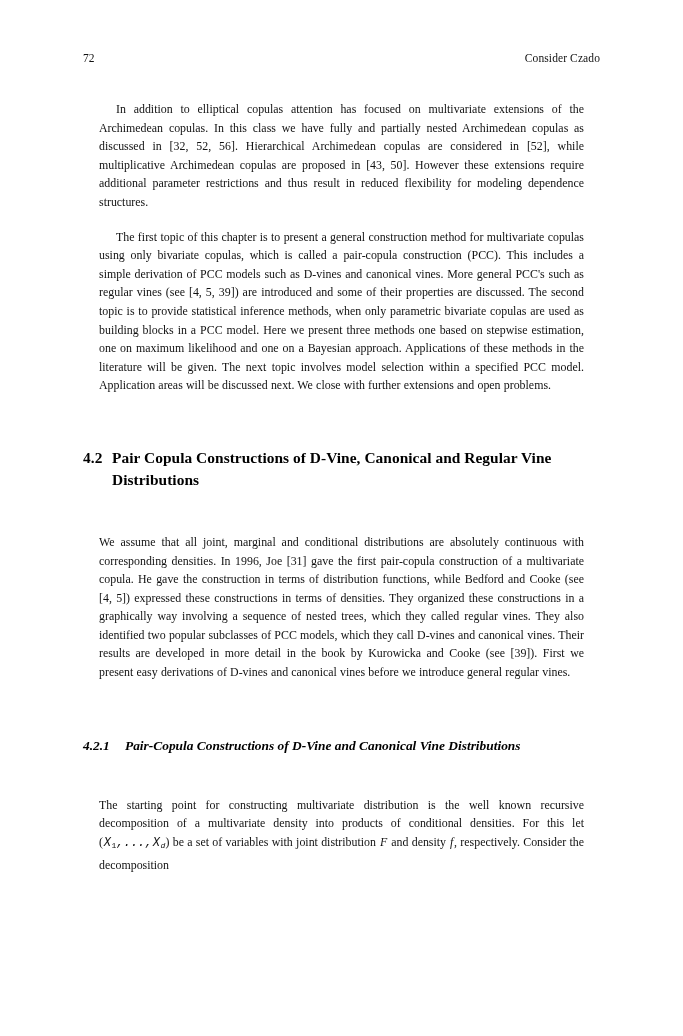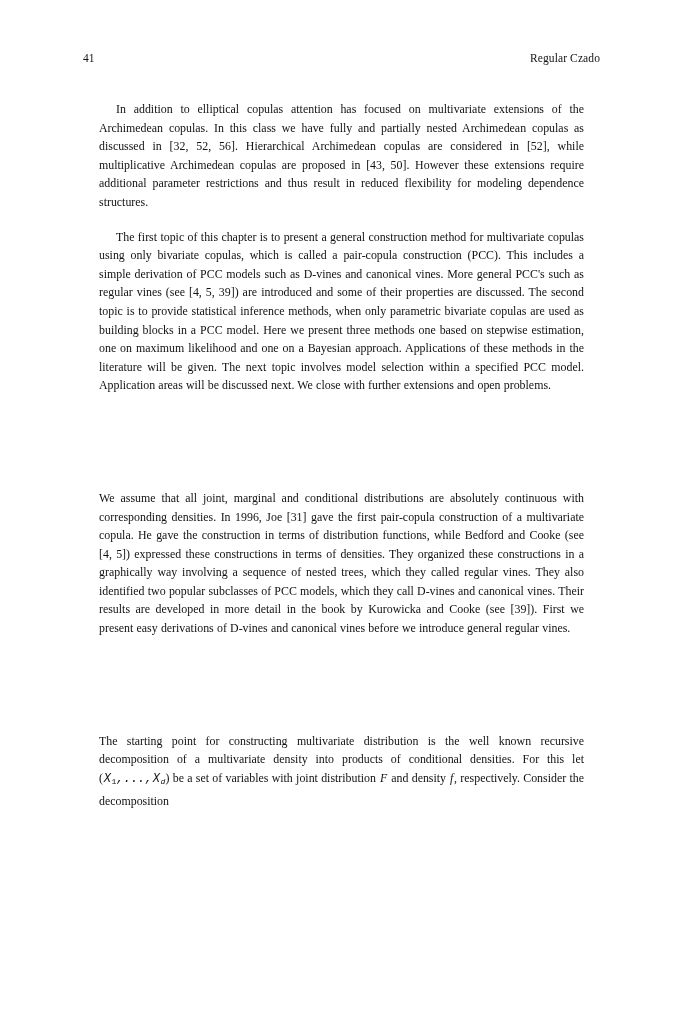--- a/index.html
+++ b/index.html
@@ -123,38 +123,40 @@
     font-style: italic;
   }
   .mvar { font-style: italic; padding: 0 0.06em; }
 </style>
 </head>
 <body>
 
 <div class="page">
 
   <div class="running-head">
-    <span class="folio">41</span>
-    <span class="head-title">Regular Czado</span>
+    <span class="folio">72</span>
+    <span class="head-title">Consider Czado</span>
   </div>
 
   <div class="column">
 
     <p class="body-par indent">In addition to elliptical copulas attention has focused on multivariate extensions of the Archimedean copulas. In this class we have fully and partially nested Archimedean copulas as discussed in [32, 52, 56]. Hierarchical Archimedean copulas are considered in [52], while multiplicative Archimedean copulas are proposed in [43, 50]. However these extensions require additional parameter restrictions and thus result in reduced flexibility for modeling dependence structures.</p>
 
     <p class="body-par indent">The first topic of this chapter is to present a general construction method for multivariate copulas using only bivariate copulas, which is called a pair-copula construction (PCC). This includes a simple derivation of PCC models such as D-vines and canonical vines. More general PCC's such as regular vines (see [4, 5, 39]) are introduced and some of their properties are discussed. The second topic is to provide statistical inference methods, when only parametric bivariate copulas are used as building blocks in a PCC model. Here we present three methods one based on stepwise estimation, one on maximum likelihood and one on a Bayesian approach. Applications of these methods in the literature will be given. The next topic involves model selection within a specified PCC model. Application areas will be discussed next. We close with further extensions and open problems.</p>
 
     <div class="sp-1"></div>
 
+    <h2 class="section-heading"><span class="num">4.2</span><span>Pair Copula Constructions of D-Vine, Canonical and Regular Vine Distributions</span></h2>
 
     <div class="sp-2"></div>
 
     <p class="body-par noindent">We assume that all joint, marginal and conditional distributions are absolutely continuous with corresponding densities. In 1996, Joe [31] gave the first pair-copula construction of a multivariate copula. He gave the construction in terms of distribution functions, while Bedford and Cooke (see [4, 5]) expressed these constructions in terms of densities. They organized these constructions in a graphically way involving a sequence of nested trees, which they called regular vines. They also identified two popular subclasses of PCC models, which they call D-vines and canonical vines. Their results are developed in more detail in the book by Kurowicka and Cooke (see [39]). First we present easy derivations of D-vines and canonical vines before we introduce general regular vines.</p>
 
     <div class="sp-3"></div>
 
+    <h3 class="subsection-heading"><span class="num">4.2.1</span><span>Pair-Copula Constructions of D-Vine and Canonical Vine Distributions</span></h3>
 
     <div class="sp-4"></div>
 
     <p class="body-par noindent"><span>The starting point for constructing multivariate distribution is the well known recursive decomposition of a multivariate density into products of conditional densities. For this let (</span><span class="math"><span class="mvar">X</span><sub class="msub">1</sub></span><span class="math up">,...,</span><span class="math"><span class="mvar">X</span><sub class="msub-it">d</sub></span><span>) be a set of variables with joint distribution </span><span class="mvar">F</span><span> and density </span><span class="mvar">f</span><span>, respectively. Consider the decomposition</span></p>
 
   </div>
 </div>
 
 </body></html>

